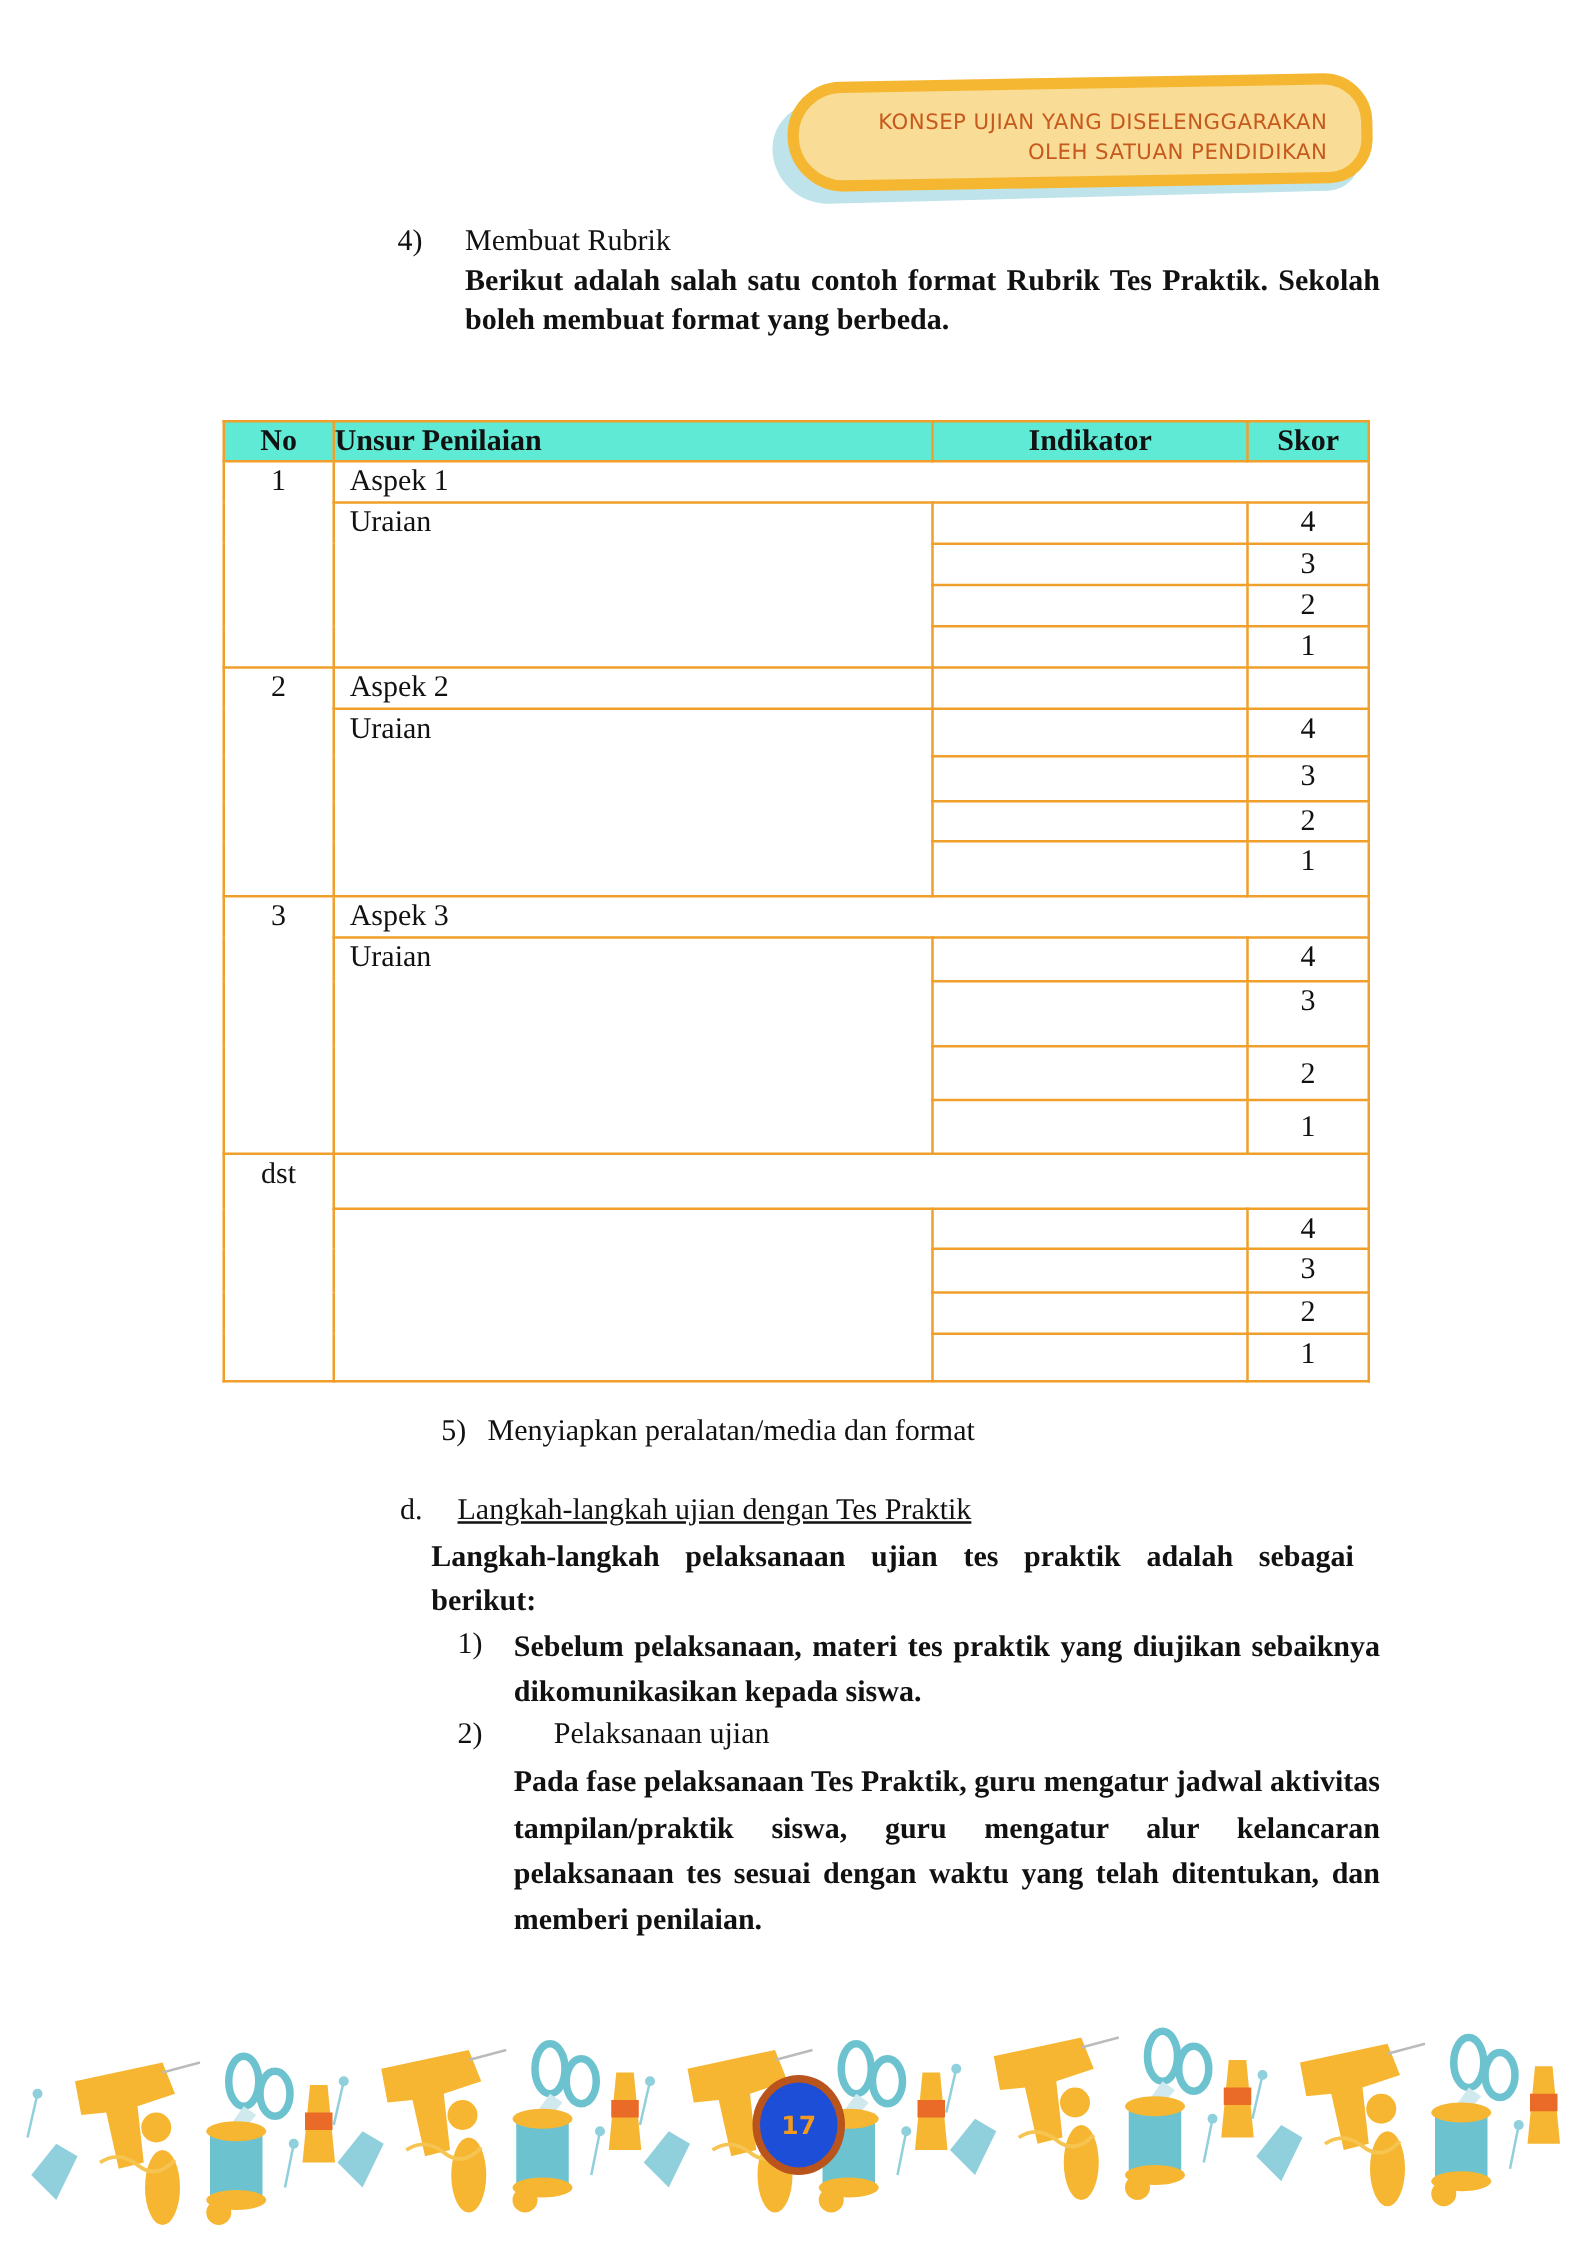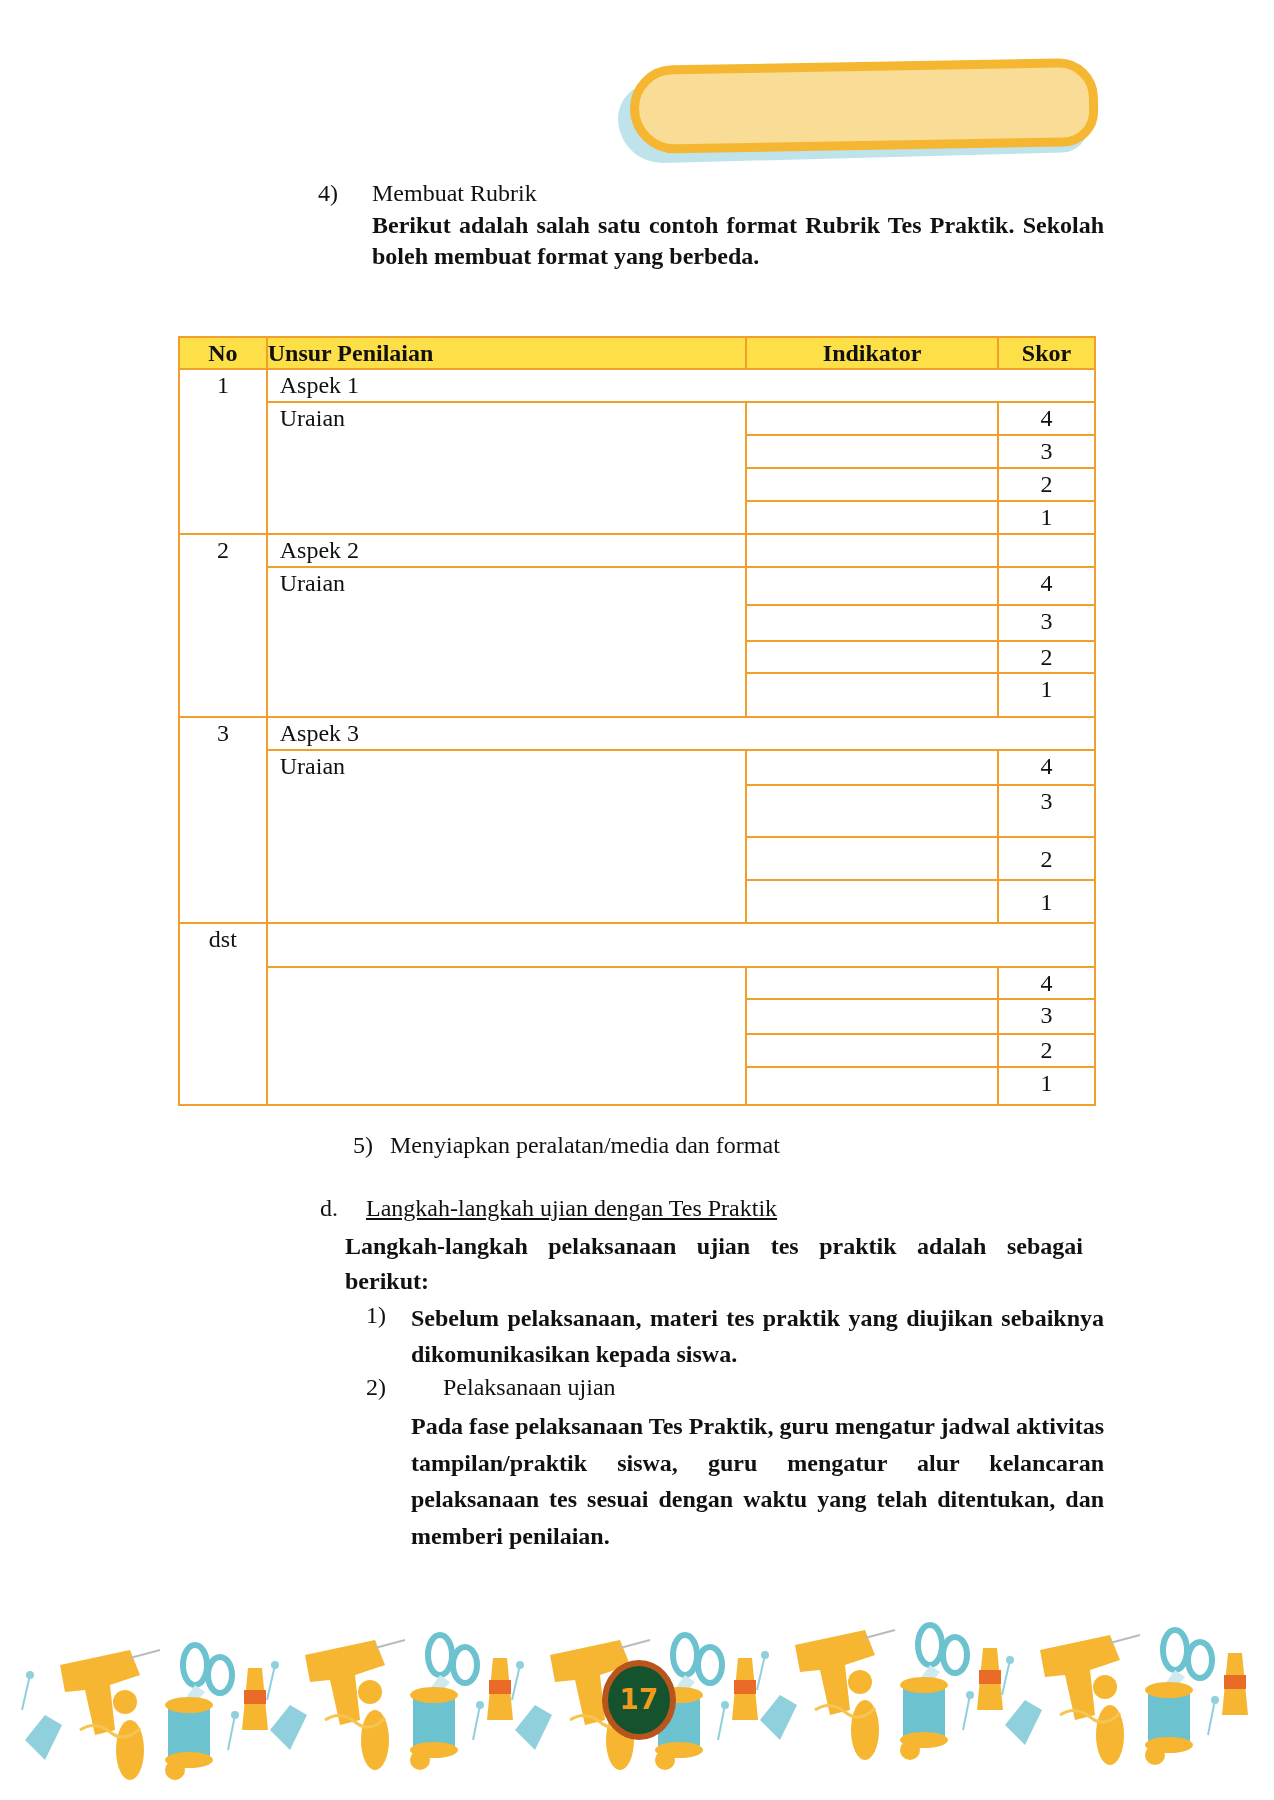--- a/index.html
+++ b/index.html
@@ -15,38 +15,42 @@
                 transform:rotate(-1deg); }
   .badge-text { position:absolute; right:42px; top:28px; text-align:right;
                 font-family:"DejaVu Sans", sans-serif; font-size:17px; line-height:24px;
                 color:#c65a1e; letter-spacing:0.4px; }
   .para { font-size:24px; line-height:31px; }
   .just { text-align:justify; text-align-last:left;font-weight:bold; }
   
   table.rubrik { position:absolute; left:178px; top:336px; width:918px; border-collapse:collapse;
                  font-size:24px; }
   table.rubrik td, table.rubrik th { border:2.5px solid #f0a02a; padding:0; vertical-align:top; }
-  table.rubrik th { background:#fde047; font-weight:bold; height:30px; line-height:30px; text-align:center; }
+  table.rubrik th { background:#5eead4; font-weight:bold; height:30px; line-height:30px; text-align:center; }
   .c-no { width:87px; text-align:center; }
   .c-un { width:474px; padding-left:12px !important; text-align:left; }
   .c-in { width:253px; }
   .c-sk { width:96px; text-align:center;margin-top:24px; }
   td.cell-txt { line-height:30px; }
   
   .footer { left:0; top:1620px; width:1274px; height:160px; }
   .pg { left:602px; top:1660px; width:74px; height:80px; border:6px solid #b9541c; border-radius:50%;
-        background:#14532d; box-sizing:border-box; text-align:center;
-        font-family:"DejaVu Sans", sans-serif; font-weight:bold; font-size:28px; line-height:68px; color:#f39a1c; }
+        background:#1d4ed8; box-sizing:border-box; text-align:center;
+        font-family:"DejaVu Sans", sans-serif; font-weight:bold; font-size:20px; line-height:68px; color:#f39a1c; }
 </style>
 </head>
 <body>
 
 <div class="abs badge">
   <div class="badge-shadow"></div>
   <div class="badge-body"></div>
+  <div class="badge-text">
+    <div>KONSEP UJIAN YANG DISELENGGARAKAN</div>
+    <div>OLEH SATUAN PENDIDIKAN</div>
+  </div>
 </div>
 
 <div class="abs para" style="left:318px; top:178px;">4)</div>
 <div class="abs para" style="left:372px; top:178px;">Membuat Rubrik</div>
 <div class="abs para just" style="left:372px; top:210px; width:732px;">Berikut adalah salah satu contoh format Rubrik Tes Praktik. Sekolah boleh membuat format yang berbeda.</div>
 
 <table class="rubrik">
   <tbody>
       <tr>
     <th class="c-no">No</th>

